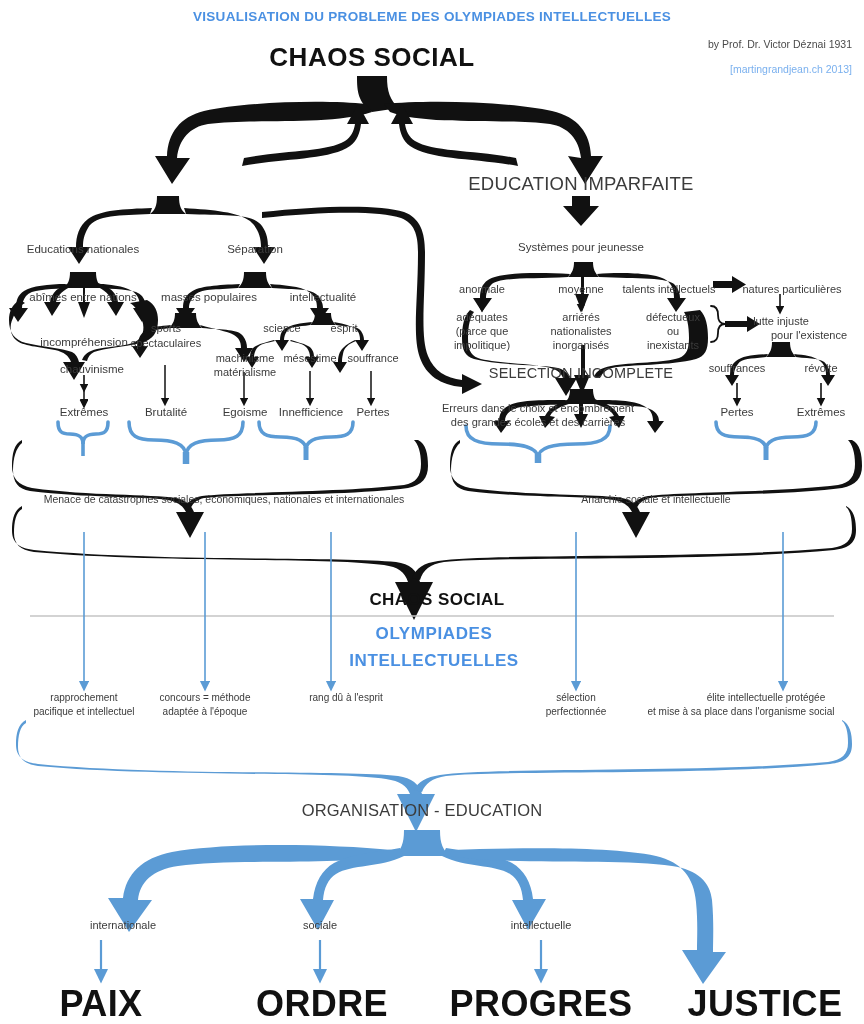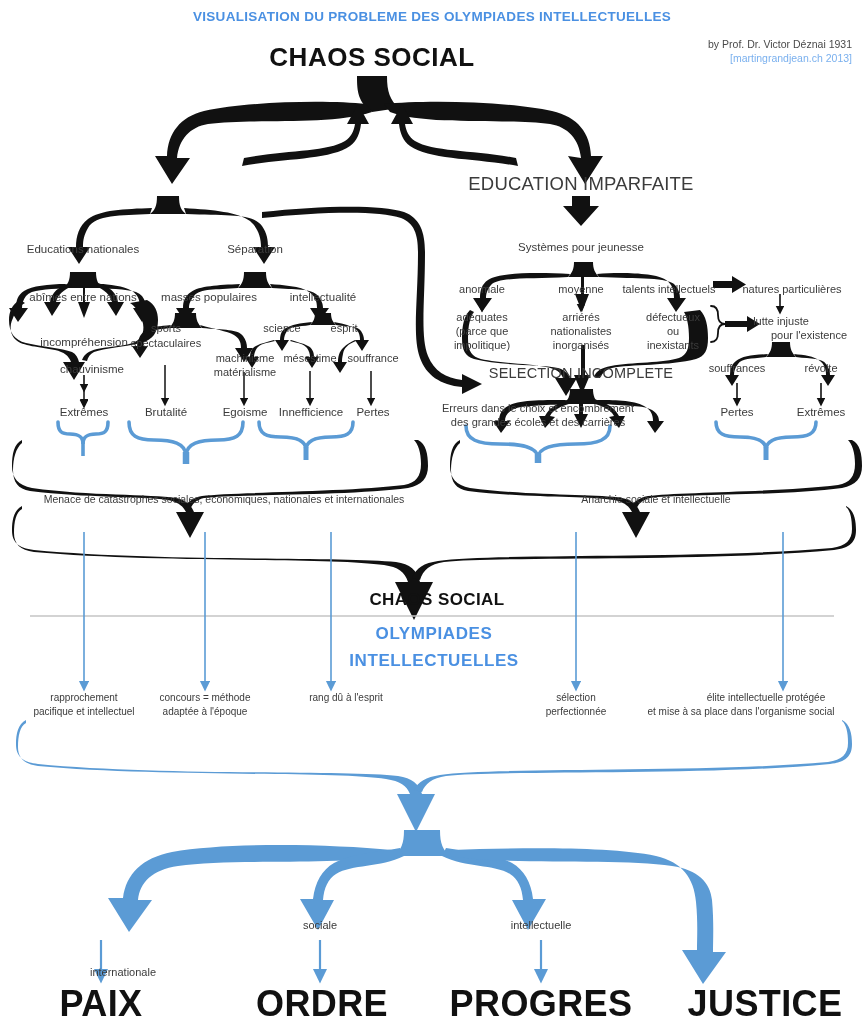--- a/index.html
+++ b/index.html
@@ -356,21 +356,21 @@
 
     <g stroke="#5b9bd5" stroke-width="2.2" fill="none">
       <line x1="101" y1="940" x2="101" y2="976" marker-end="url(#ahBlue)"></line>
       <line x1="320" y1="940" x2="320" y2="976" marker-end="url(#ahBlue)"></line>
       <line x1="541" y1="940" x2="541" y2="976" marker-end="url(#ahBlue)"></line>
     </g>
   </svg>
 
   <div class="lbl t-title" style="left:432px;top:9px;">VISUALISATION DU PROBLEME DES OLYMPIADES INTELLECTUELLES</div>
   <div class="lbl t-credit" style="left:auto;right:12px;top:38px;">by Prof. Dr. Victor Déznai 1931</div>
-  <div class="lbl t-credit2" style="left:auto;right:12px;top:52px;">[martingrandjean.ch 2013]</div>
+  <div class="lbl t-credit2" style="left:auto;right:12px;top:63px;">[martingrandjean.ch 2013]</div>
 
   <div class="lbl t-chaos" style="left:372px;top:42px;">CHAOS SOCIAL</div>
 
   <div class="lbl t-branch" style="left:581px;top:173px;">EDUCATION IMPARFAITE</div>
 
   <div class="lbl t-n1" style="left:83px;top:243px;">Educations nationales</div>
   <div class="lbl t-n1" style="left:255px;top:243px;">Séparation</div>
 
   <div class="lbl t-n1" style="left:83px;top:291px;">abîmes entre nations</div>
   <div class="lbl t-n1" style="left:209px;top:291px;">masses populaires</div>
@@ -441,22 +441,23 @@
   <div class="lbl t-sol" style="left:205px;top:706px;">adaptée à l'époque</div>
 
   <div class="lbl t-sol" style="left:346px;top:692px;">rang dû à l'esprit</div>
 
   <div class="lbl t-sol" style="left:576px;top:692px;">sélection</div>
   <div class="lbl t-sol" style="left:576px;top:706px;">perfectionnée</div>
 
   <div class="lbl t-sol" style="left:766px;top:692px;">élite intellectuelle protégée</div>
   <div class="lbl t-sol" style="left:741px;top:706px;">et mise à sa place dans l'organisme social</div>
 
-
-  <div class="lbl t-finlbl" style="left:101px;top:966px;padding-left:44px;">internationale</div>
+  <div class="lbl t-orged" style="left:422px;top:801px;">ORGANISATION - EDUCATION</div>
+
+  <div class="lbl t-finlbl" style="left:101px;top:919px;padding-left:44px;">internationale</div>
   <div class="lbl t-finlbl" style="left:320px;top:919px;">sociale</div>
   <div class="lbl t-finlbl" style="left:541px;top:919px;">intellectuelle</div>
 
   <div class="lbl t-final" style="left:101px;top:983px;">PAIX</div>
   <div class="lbl t-final" style="left:322px;top:983px;">ORDRE</div>
   <div class="lbl t-final" style="left:765px;top:983px;">JUSTICE</div>
   <div class="lbl t-final" style="left:541px;top:983px;">PROGRES</div>
 
 </div>
 

